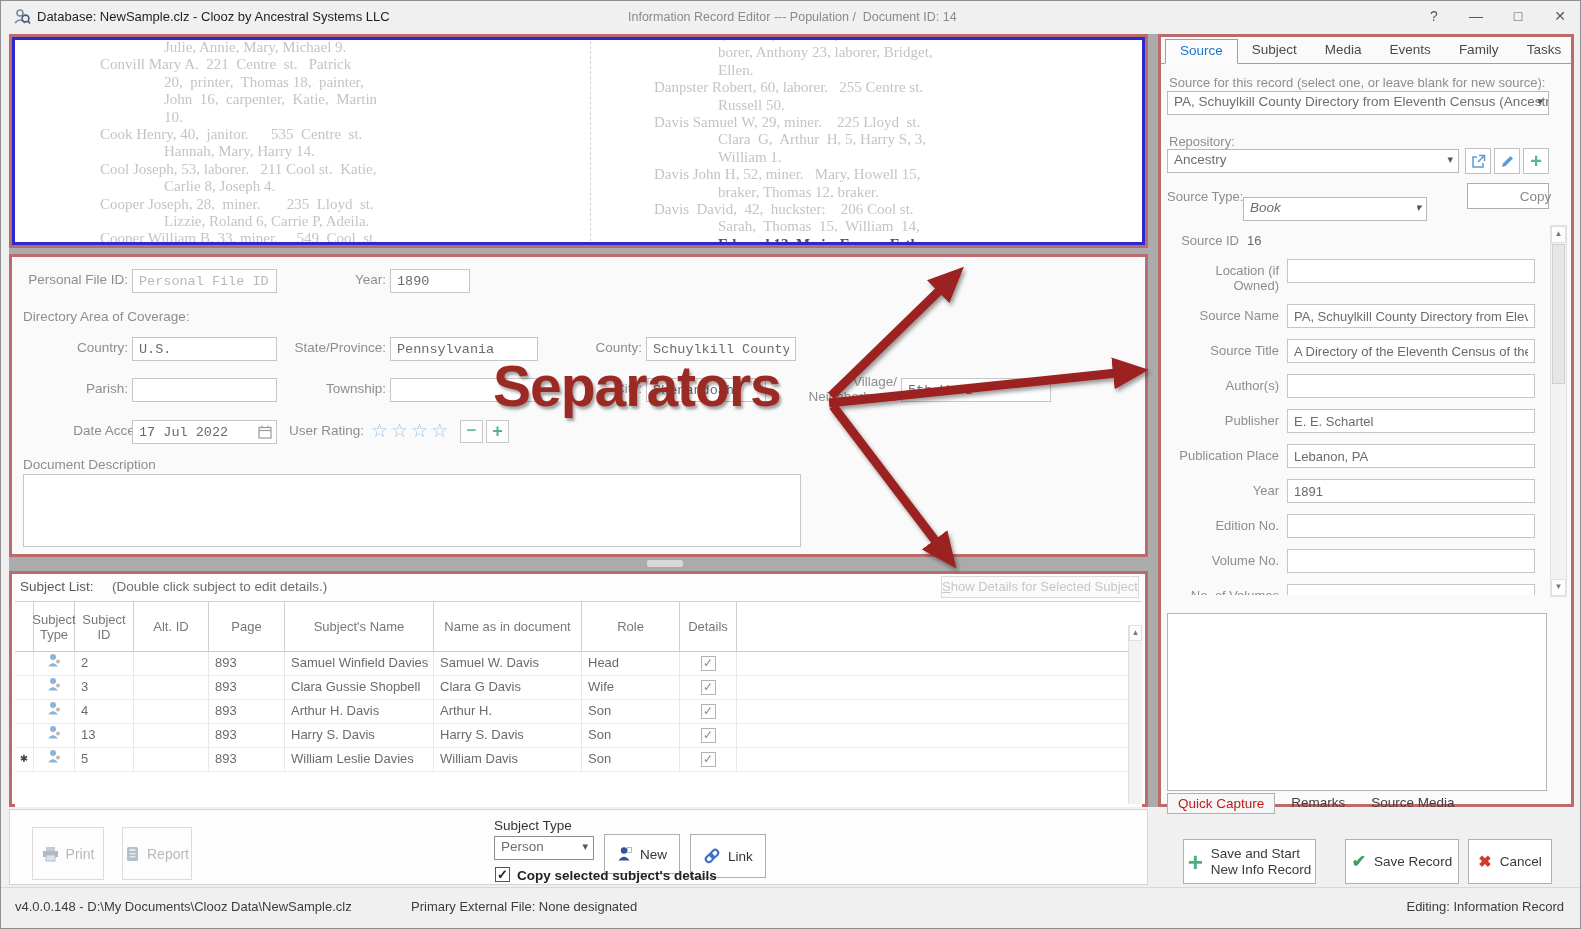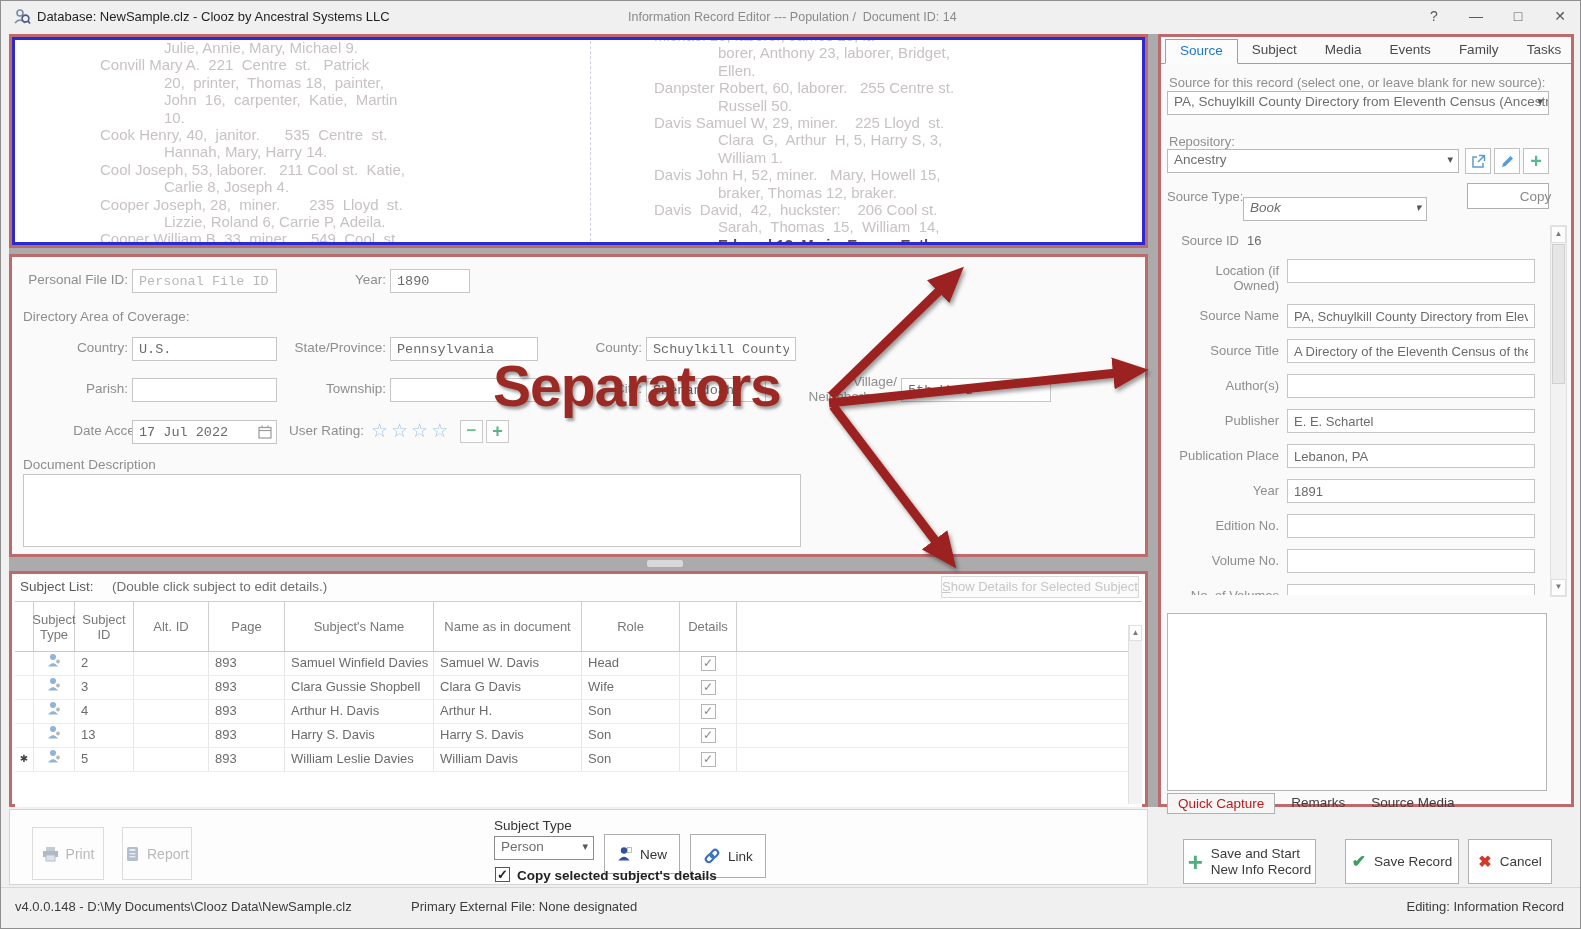--- a/index.html
+++ b/index.html
@@ -25,21 +25,21 @@
   #doc-pane .blue-frame { position:absolute; inset:0; border:3px solid #2a2ad0; pointer-events:none; z-index:5; }
   #form-pane { left:8px; top:253px; width:1139px; height:303px; background:#fbfafa; }
   #subject-pane { left:8px; top:570px; width:1139px; height:236px; background:#fdfdfd; }
   #right-panel { left:1157px; top:33px; width:416px; height:773px; background:#fafafa; }
   .hsep { position:absolute; background:#ababab; }
   #hsep1 { left:8px; top:247px; width:1139px; height:6px; }
   #hsep2 { left:8px; top:556px; width:1139px; height:14px; }
   #hsep2 .grip { position:absolute; left:638px; top:3px; width:36px; height:7px; background:#d8d8d8; border-radius:2px; }
   #vsep  { left:1147px; top:33px; width:10px; height:773px; }
   
-  .doc-col { position:absolute; font-family:Liberation Sans, sans-serif; font-size:15px; line-height:17.4px;
+  .doc-col { position:absolute; font-family:Liberation Serif, serif; font-size:15px; line-height:17.4px;
              color:#c8c2c4; white-space:pre; }
   #doc-col-left  { left:88px;  top:2px;  width:485px; }
   #doc-col-right { left:642px; top:-10px; width:500px; }
   .doc-line.hang { padding-left:64px; }
   .doc-line.dark { color:#5c4846; font-weight:bold; }
   .doc-divider { position:absolute; left:578px; top:4px; height:200px; border-left:1px dashed #d3cde0; }
   
   .flabel { position:absolute; font-size:13.5px; color:#8e8e8e; text-align:right; white-space:pre-line; }
   .finput, .ftext {
     position:absolute; border:1px solid #c6c6c6; background:#fff; color:#6b6b6b;

